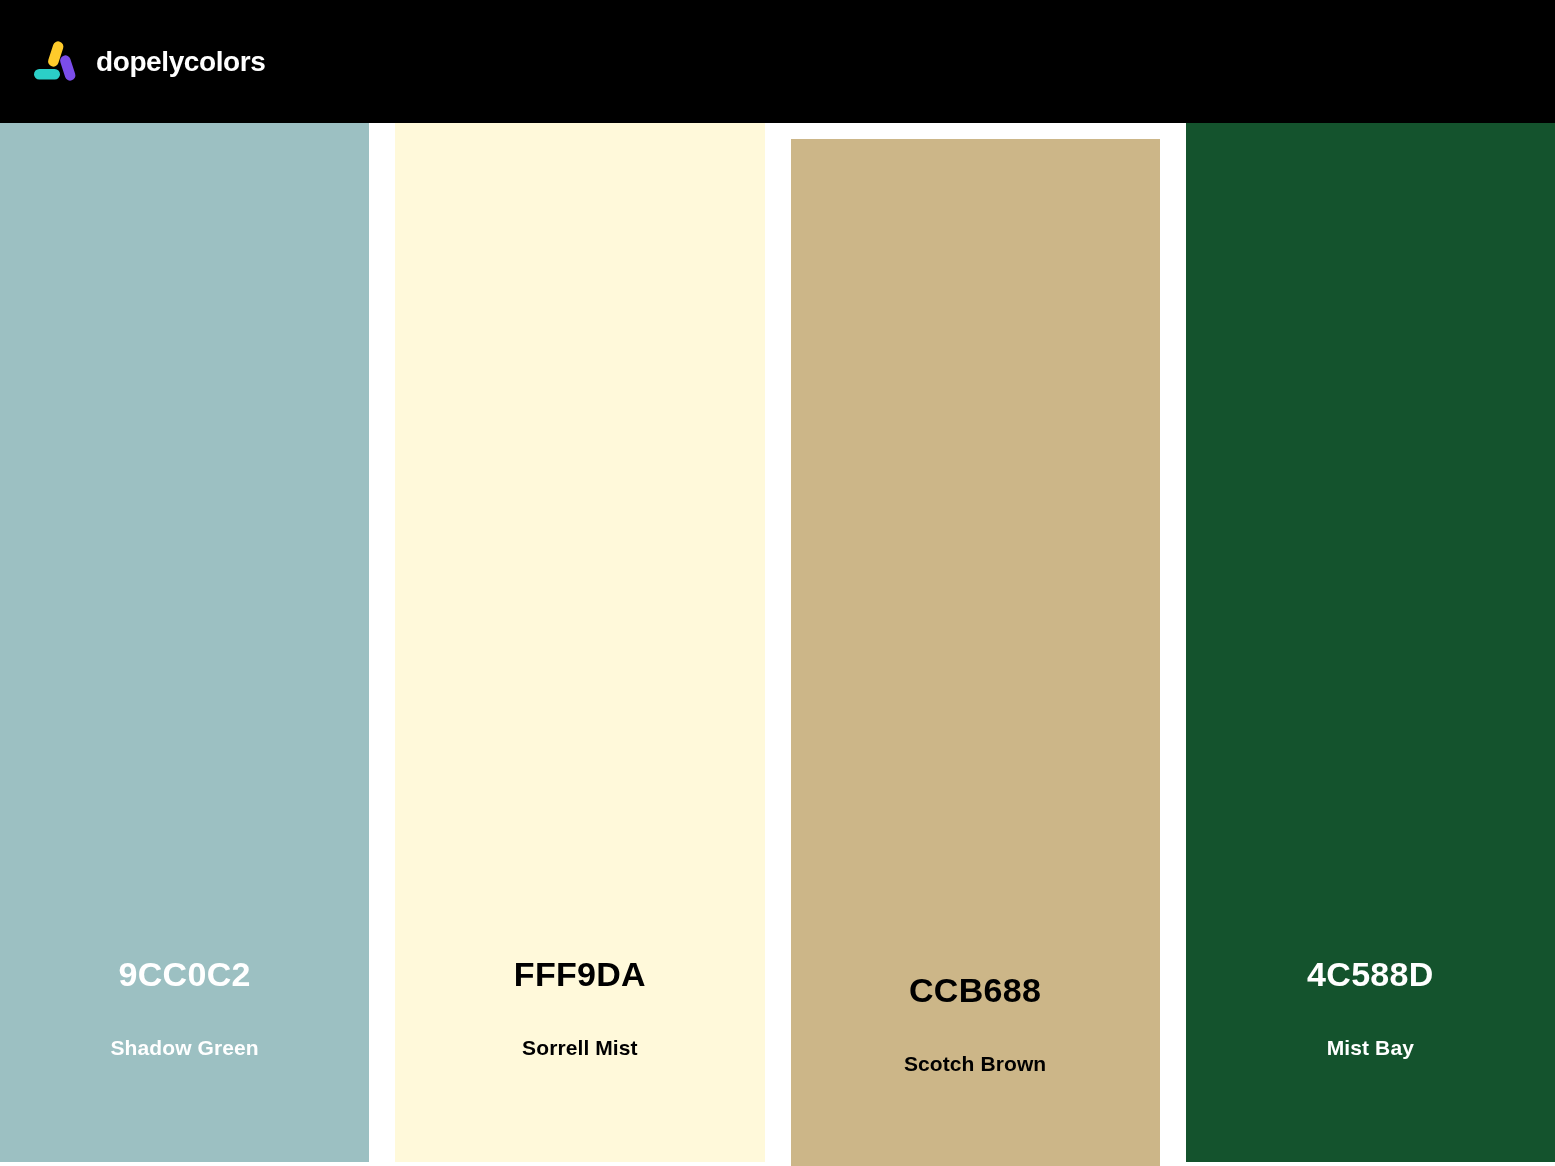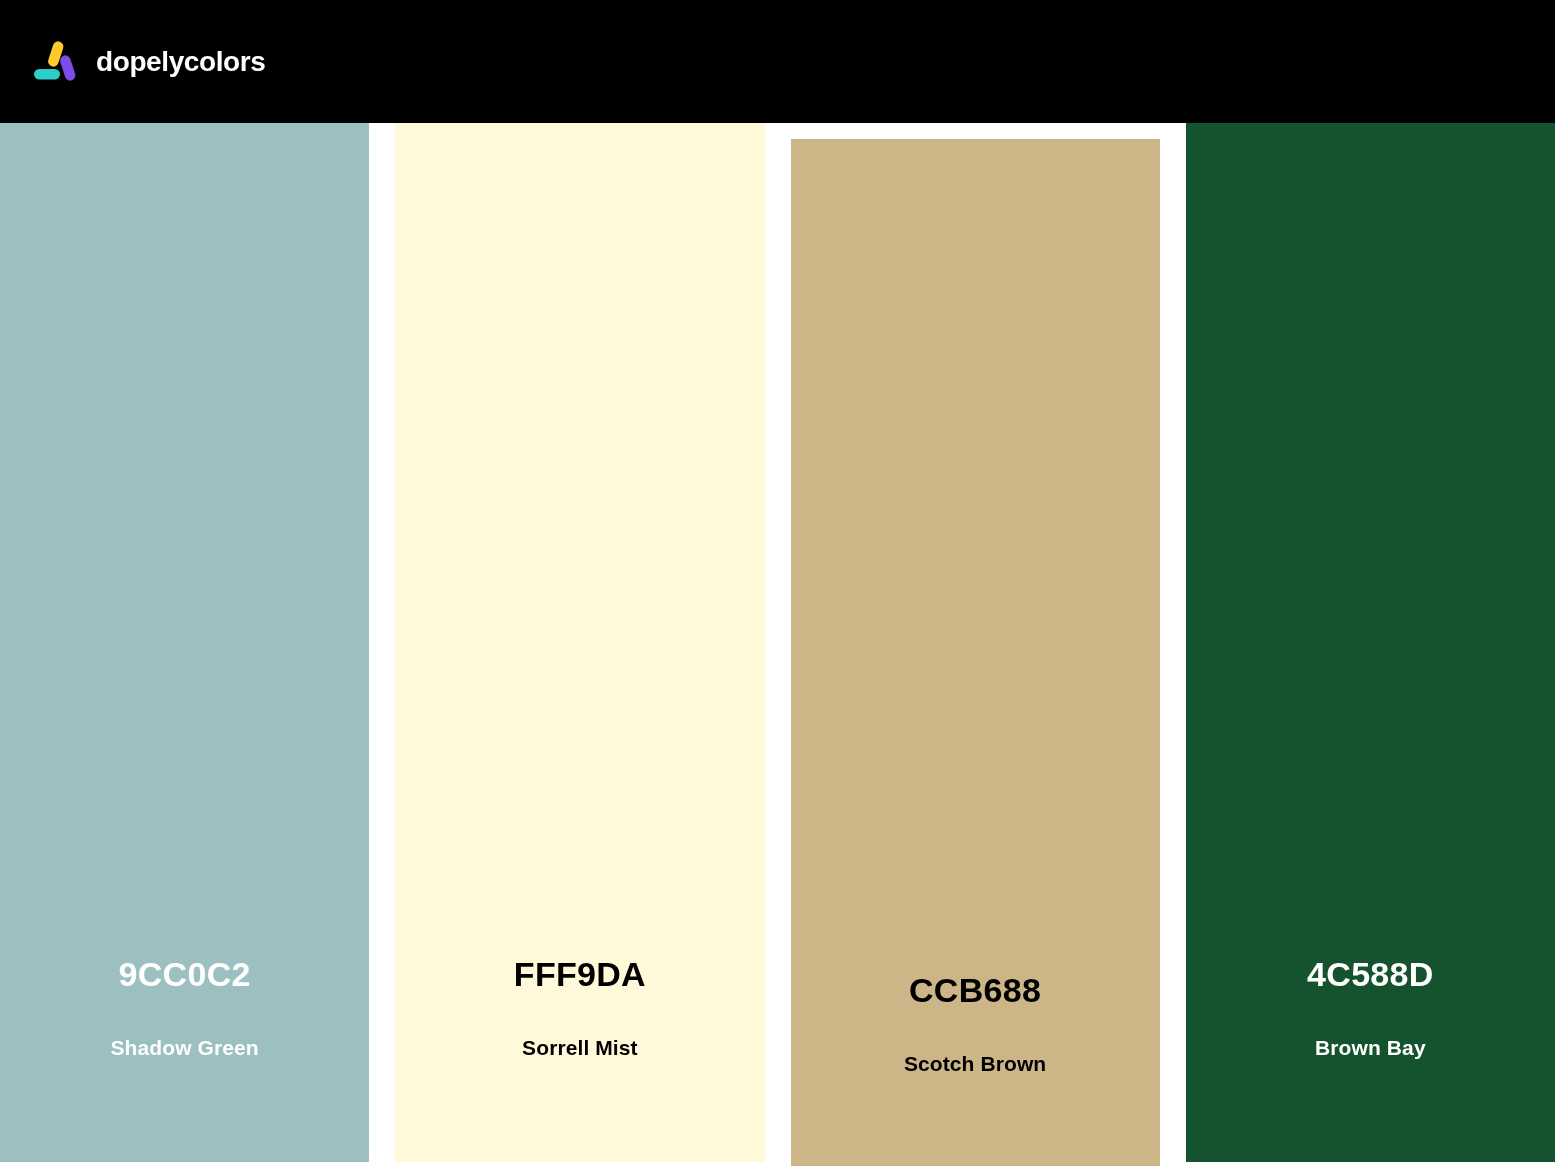--- a/index.html
+++ b/index.html
@@ -133,20 +133,20 @@
       <span class="swatch-name">Sorrell Mist</span>
     </div>
 
     <div class="swatch text-dark" style="background:#CCB688;margin-top:16px;">
       <span class="swatch-hex">CCB688</span>
       <span class="swatch-name">Scotch Brown</span>
     </div>
 
     <div class="swatch text-light" style="background:#14532d;">
       <span class="swatch-hex">4C588D</span>
-      <span class="swatch-name">Brown Bay</span>
+      <span class="swatch-name">Mist Bay</span>
     </div>
 
   </div>
 
   <div class="footer-strip" style="background: rgb(255, 255, 255);"></div>
 
 </div>
 
 </body></html>

